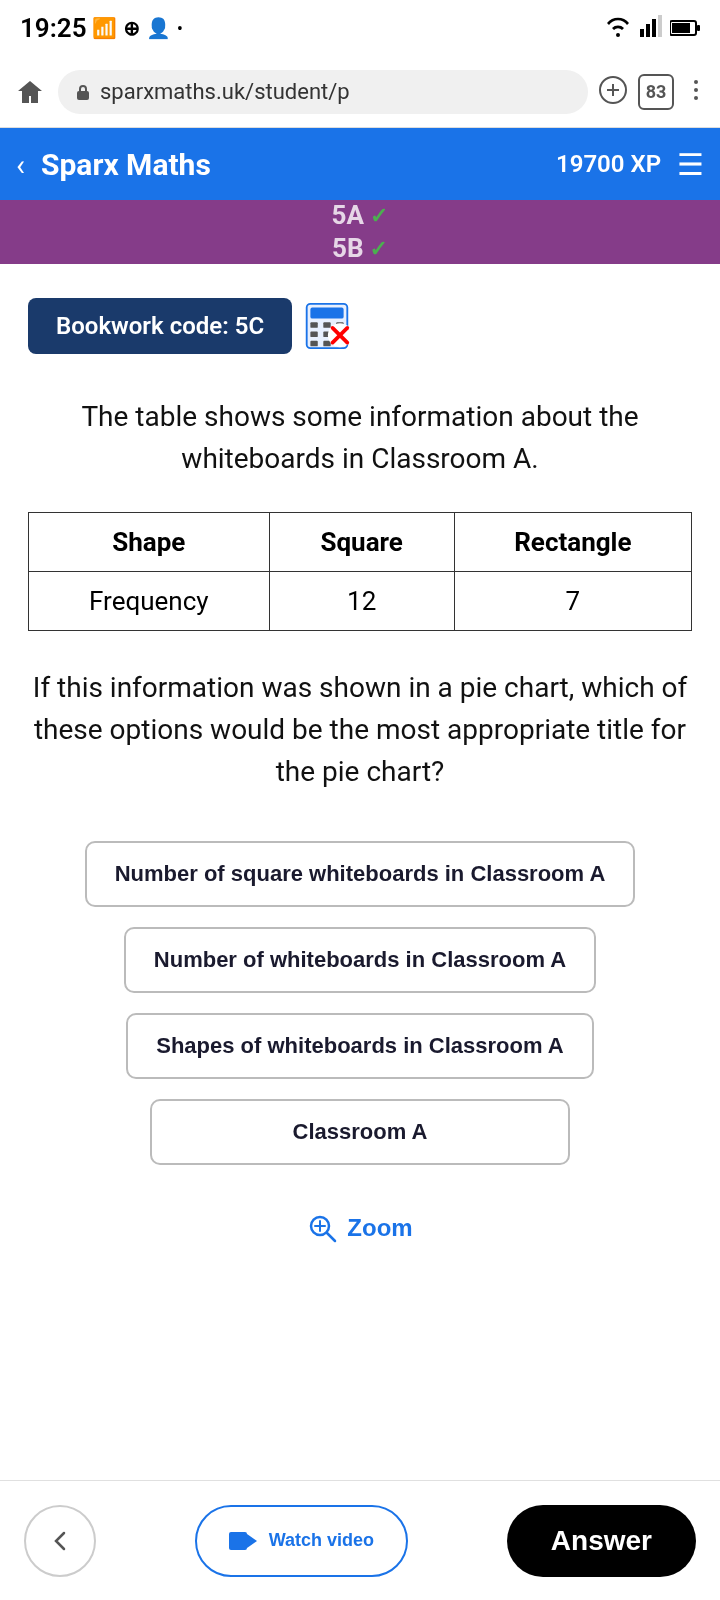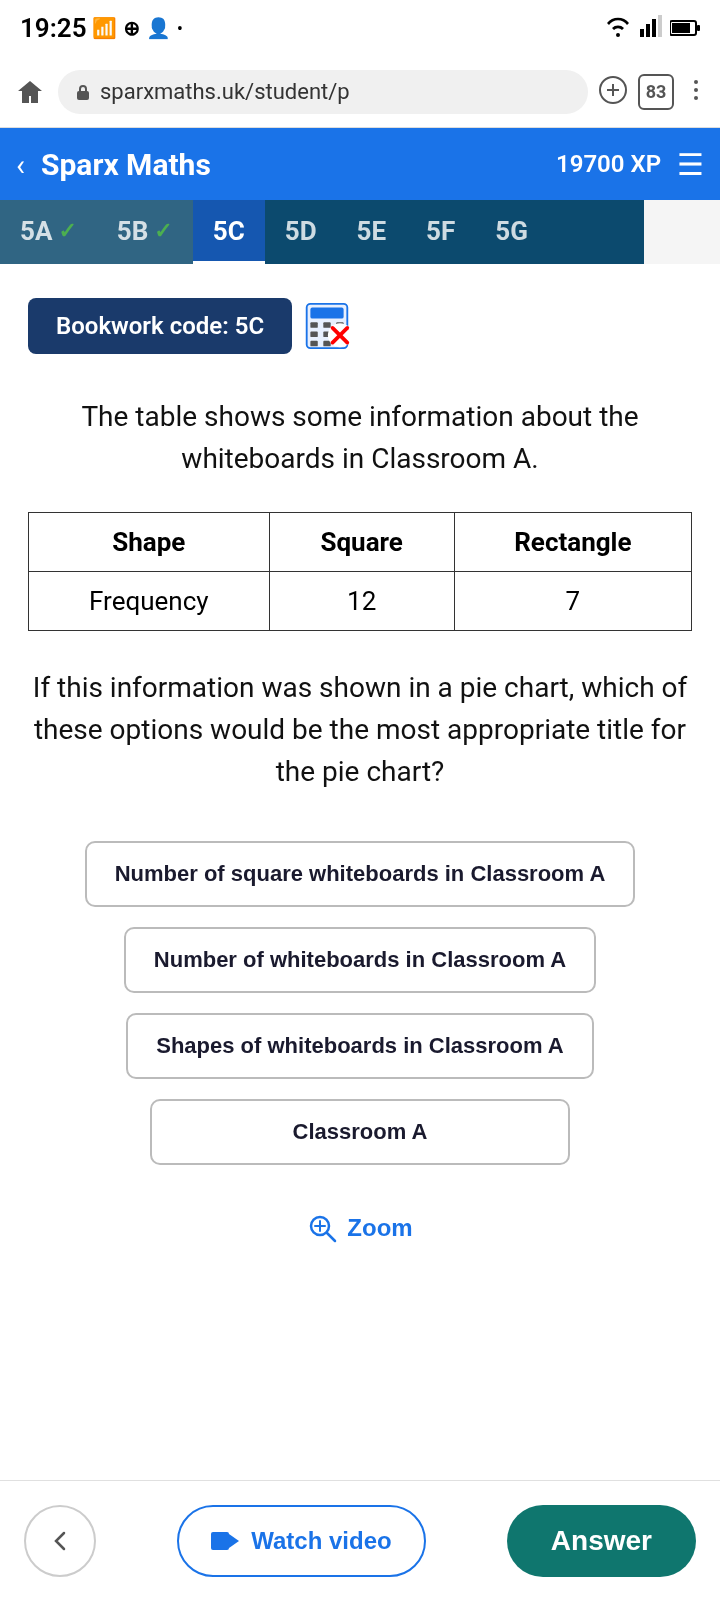--- a/index.html
+++ b/index.html
@@ -92,26 +92,27 @@
       font-weight: 600;
     }
     .app-header-menu {
       color: #fff;
       font-size: 30px;
       cursor: pointer;
     }
 
     
     .tab-bar {
-      width: 644px;
+      width: 720px;
       height: 64px;
-      background: #0c4a6e;
+      background: #701a75;
       display: flex;
       align-items: stretch;
       overflow-x: auto;
+      flex-direction: column;
     }
     .tab-item {
       display: flex;
       align-items: center;
       justify-content: center;
       padding: 0 20px;
       font-size: 26px;
       font-weight: 700;
       color: rgba(255,255,255,0.8);
       cursor: pointer;
@@ -264,31 +265,31 @@
       color: #555;
       cursor: pointer;
     }
     .watch-video-btn {
       flex: 0 0 auto;
       height: 72px;
       border-radius: 36px;
       border: 2px solid #1a73e8;
       background: #fff;
       color: #1a73e8;
-      font-size: 24px;
+      font-size: 18px;
       font-weight: 700;
       padding: 0 32px;
       display: flex; align-items: center; gap: 12px;
       cursor: pointer;
     }
     .answer-btn {
       flex: 0 0 auto;
       height: 72px;
       border-radius: 36px;
-      background: #0f766e;
+      background: #000000;
       border: none;
       color: #fff;
       font-size: 28px;
       font-weight: 700;
       padding: 0 44px;
       cursor: pointer;
     }
   </style>
 </head>
 <body>

